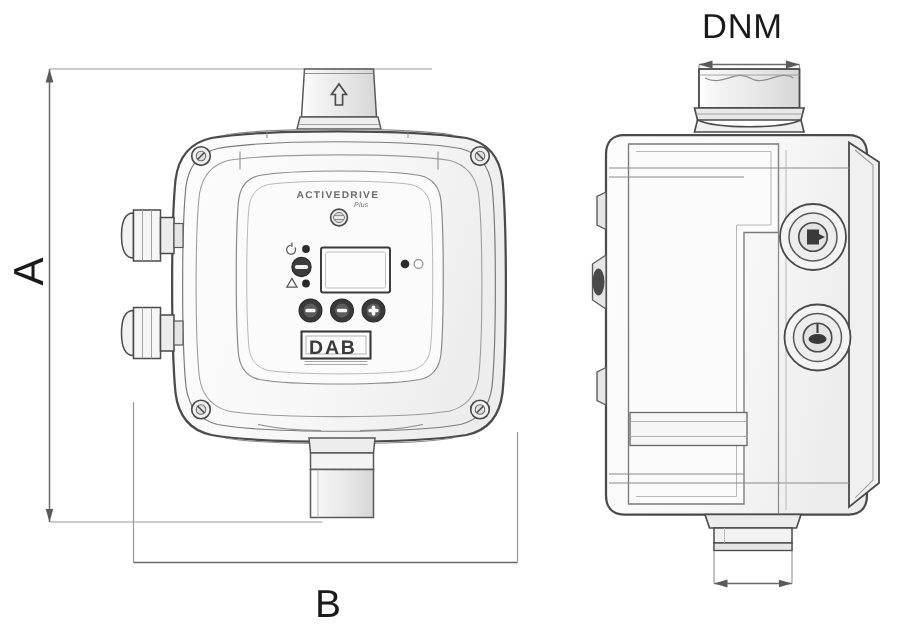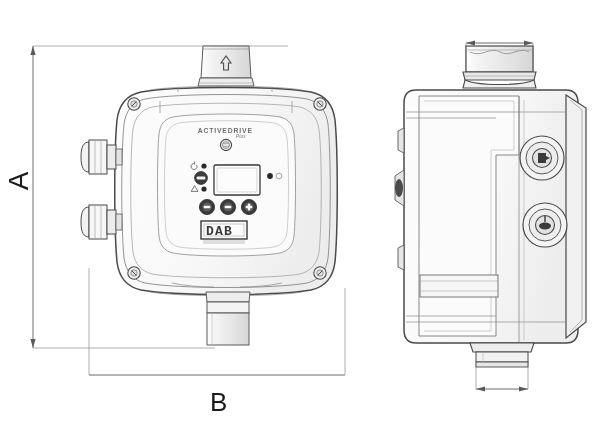--- a/index.html
+++ b/index.html
@@ -74,21 +74,20 @@
     font-style: italic;
     letter-spacing: 0.2px;
   }
   #dab-logo-text {
     left: 206px;
     top: 224px;
     font-size: 13px;
     font-weight: 700;
     color: #3a3a3a;
     letter-spacing: 1.2px;
-    font-family: Liberation Mono, monospace;
   }
 </style>
 </head>
 <body>
 
 <div id="stage">
 
   <svg width="600" height="427" viewBox="0 0 600 427">
     <defs>
       <marker id="arrL" markerWidth="10" markerHeight="8" refX="9" refY="4" orient="auto">
@@ -395,18 +394,19 @@
         <path d="M470,343 L534,343 L531,352 L473,352 Z" fill="#ececec" stroke="#4a4a4a" stroke-width="1.1"></path>
         <rect x="476" y="352" width="52" height="10" fill="#f2f2f2" stroke="#4a4a4a" stroke-width="1"></rect>
         <rect x="476" y="362" width="52" height="5" fill="#e6e6e6" stroke="#4a4a4a" stroke-width="0.9"></rect>
         <line x1="483" y1="352" x2="483" y2="362" stroke="#b5b5b5" stroke-width="0.6"></line>
       </g>
     </g>
   </svg>
 
   <div class="dim-label" id="label-A">A</div>
   <div class="dim-label" id="label-B">B</div>
+  <div class="dim-label" id="label-DNM">DNM</div>
 
   <div class="brand-text" id="brand-activedrive">ACTIVEDRIVE</div>
   <div class="brand-text" id="brand-sub">Plus</div>
   <div class="brand-text" id="dab-logo-text">DAB</div>
 
 </div>
 
 </body></html>

